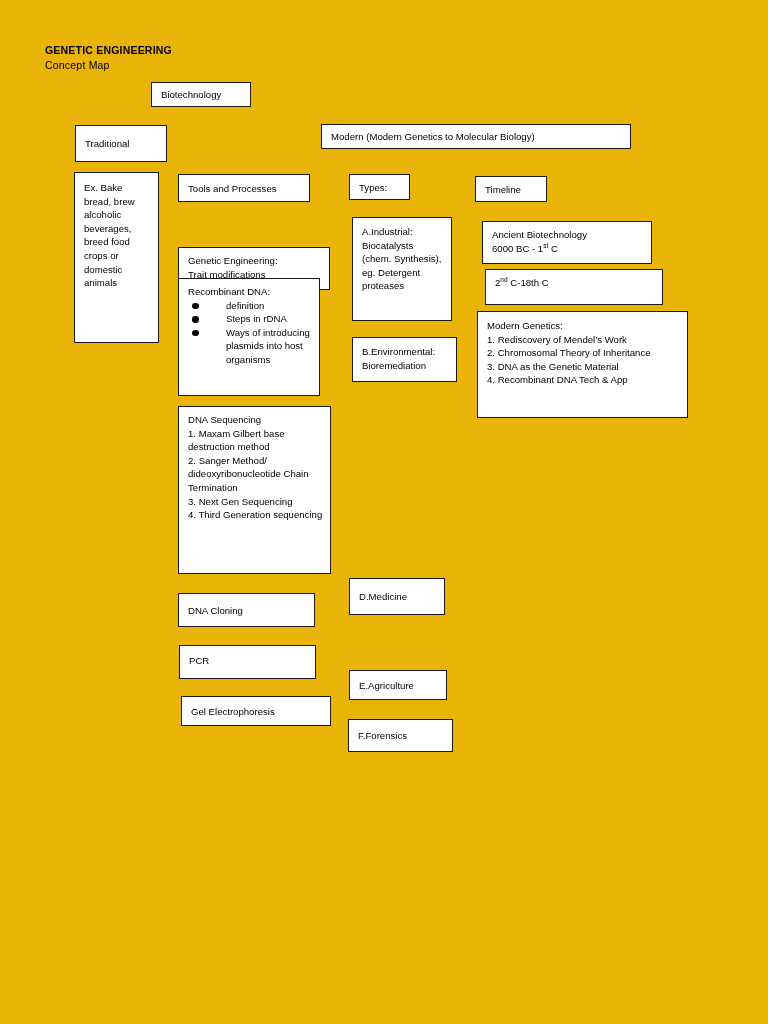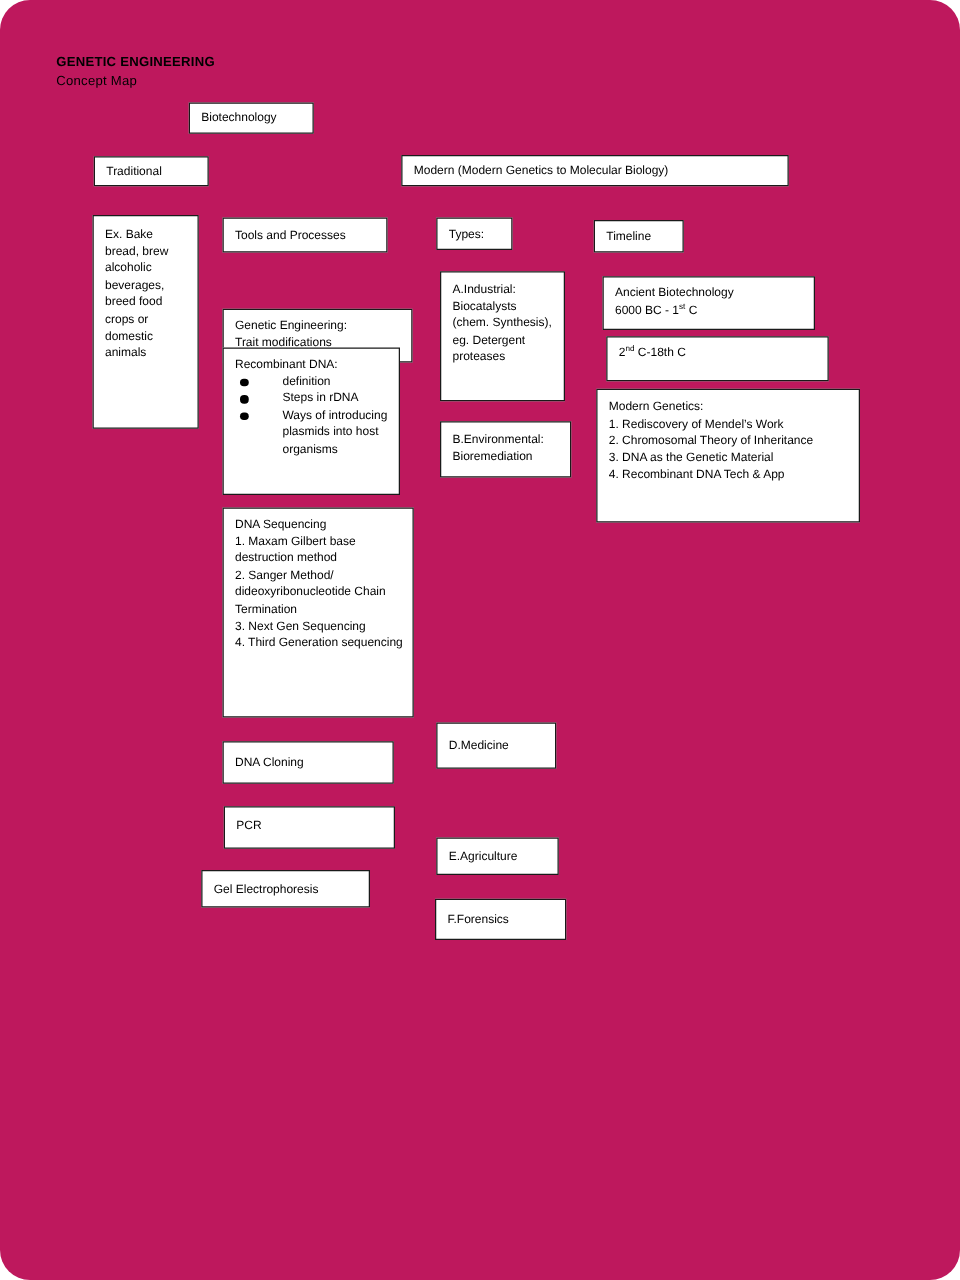--- a/index.html
+++ b/index.html
@@ -9,23 +9,22 @@
     background: #ffffff;
   }
   body {
     font-family: "Liberation Sans", "DejaVu Sans", sans-serif;
     color: #000000;
   }
   #page {
     position: relative;
     width: 768px;
     height: 1024px;
-    background: #be185d;
+    background: #eab308;
     overflow: hidden;
-    border-radius: 24px;
   }
   .hdr {
     position: absolute;
     font-size: 10.5px;
     font-weight: bold;
     letter-spacing: 0.2px;
     white-space: nowrap;
     line-height: 1.25;
   }
   .box {
@@ -82,21 +81,21 @@
 
 <div id="page">
 
   <div class="hdr" style="left:45px; top:44px;">GENETIC ENGINEERING</div>
   <div class="hdr" style="left:45px; top:59px; font-weight:normal;">Concept Map</div>
 
   <div class="box center-v" style="left:151px; top:82px; width:100px; height:25px;">
     <span>Biotechnology</span>
   </div>
 
-  <div class="box center-v" style="left:75px; top:125px; width:92px; height:24px;">
+  <div class="box center-v" style="left:75px; top:125px; width:92px; height:37px;">
     <span>Traditional</span>
   </div>
 
   <div class="box center-v" style="left:321px; top:124px; width:310px; height:25px;">
     <span>Modern (Modern Genetics to Molecular Biology)</span>
   </div>
 
   <div class="box" style="left:74px; top:172px; width:85px; height:171px; padding-top:8px;">
     <p>Ex. Bake bread, brew alcoholic beverages, breed food crops or domestic animals</p>
   </div>
@@ -137,21 +136,21 @@
   </div>
 
   <div class="box center-v" style="left:179px; top:645px; width:137px; height:34px; align-items:flex-start; padding-top:8px;">
     <span>PCR</span>
   </div>
 
   <div class="box center-v" style="left:178px; top:593px; width:137px; height:34px;">
     <span>DNA Cloning</span>
   </div>
 
-  <div class="box center-v" style="left:161px; top:696px; width:135px; height:30px;align-items:center;">
+  <div class="box center-v" style="left:181px; top:696px; width:150px; height:30px;align-items:center;">
     <span>Gel Electrophoresis</span>
   </div>
 
   <div class="box center-v" style="left:349px; top:174px; width:61px; height:26px;">
     <span>Types:</span>
   </div>
 
   <div class="box" style="left:352px; top:217px; width:100px; height:104px; padding-top:7px;">
     <p>A.Industrial: Biocatalysts (chem. Synthesis), eg. Detergent proteases</p>
   </div>

